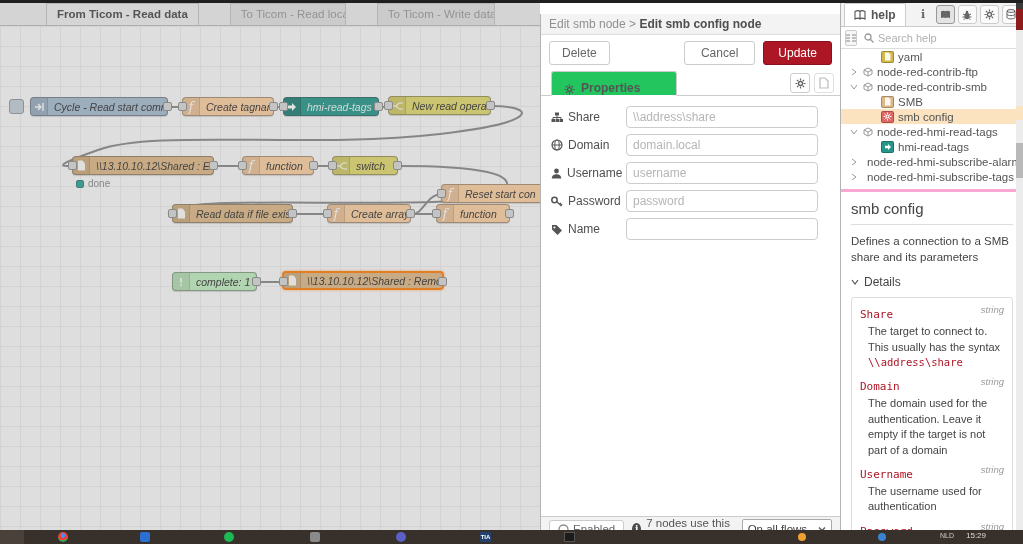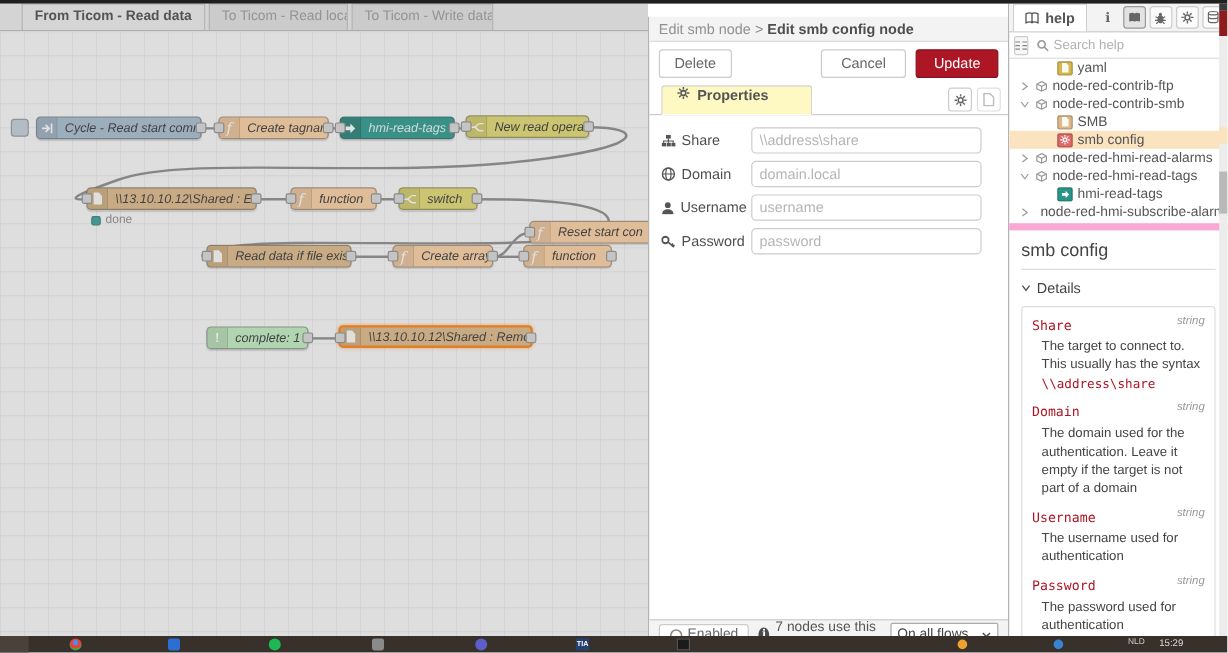--- a/index.html
+++ b/index.html
@@ -3,21 +3,21 @@
 <meta charset="utf-8">
 <style>
   * { margin:0; padding:0; box-sizing:border-box; }
   body { font-family:"Liberation Sans", sans-serif; width:1023px; height:544px; overflow:hidden; background:#fff; }
   .screen { position:relative; width:1023px; height:544px; background:#fff; overflow:hidden; }
   .top-strip { position:absolute; top:0; left:0; width:1023px; height:3px; background:#1f1f1f; z-index:60; }
 
   
   .workspace { position:absolute; top:3px; left:0; width:540px; height:527px; overflow:hidden; }
   .tabbar { height:23px; background:#ededed; border-bottom:1px solid #bdbdbd; display:flex; align-items:flex-end; padding-left:18px; }
-  .tab { height:22px; line-height:21px; padding:0 10px; font-size:11.5px; color:#9a9a9a; background:#e2e2e2; border:1px solid #c6c6c6; border-bottom:none; margin-right:3px; white-space:nowrap; overflow:hidden; }
+  .tab { height:22px; line-height:21px; padding:0 10px; font-size:11.5px; color:#9a9a9a; background:#e2e2e2; border:1px solid #c6c6c6; border-bottom:none; margin-right:3px; white-space:nowrap; overflow:hidden;margin-left:28px; }
   .tab.active { background:#efefef; color:#4a4a4a; font-weight:bold; }
   .tab.t2 { max-width:116px; }
   .tab.t3 { max-width:118px; }
   .canvas { position:relative; height:504px; background:#fafafa;
     background-image:linear-gradient(#ececec 1px, transparent 1px), linear-gradient(90deg, #ececec 1px, transparent 1px);
     background-size:20px 20px; overflow:hidden; }
   .shade { position:absolute; inset:0; background:rgba(125,125,125,0.22); z-index:40; pointer-events:none; }
   .wires { position:absolute; left:0; top:0; z-index:1; }
   .node { position:absolute; height:19px; display:flex; align-items:center; border:1px solid rgba(50,50,50,0.42); border-radius:4px; font-size:10.5px; font-style:italic; color:#333; z-index:5; box-shadow:0 1px 1px rgba(0,0,0,0.15); }
   .node .icon-area { width:17px; align-self:stretch; background:rgba(0,0,0,0.08); border-right:1px solid rgba(0,0,0,0.12); display:flex; align-items:center; justify-content:center; color:#fff; border-radius:3px 0 0 3px; flex:0 0 17px; }
@@ -40,21 +40,21 @@
   
   .tray { position:absolute; top:14px; left:540px; width:300px; height:527px; background:#fff; border-left:1px solid #b3b3b3; z-index:45; }
   .breadcrumb { height:21px; line-height:20px; background:#f3f3f3; border-bottom:1px solid #ddd; font-size:12px; color:#909090; padding:0 8px; white-space:nowrap; overflow:hidden; }
   .breadcrumb b { color:#4f4f4f; }
   .btnrow { display:flex; align-items:center; padding:6px 8px 6px 8px; }
   .btn { font-size:12px; height:24px; padding:0 12px; border:1px solid #ccc; border-radius:3px; background:#fff; color:#666; cursor:pointer; }
   .btn.delete { margin-right:auto; }
   .btn.cancel { margin-left:8px; padding:0 16px; }
   .btn.update { margin-left:8px; background:#AD1625; border-color:#8a1220; color:#fff; padding:0 14px; }
   .ptabs { position:relative; height:25px; border-bottom:1px solid #ccc; padding-left:10px; display:flex; align-items:flex-end; }
-  .ptab { height:25px; display:flex; align-items:flex-start; gap:6px; background:#fef9c3; border:1px solid #ccc; border-bottom:1px solid #fff; border-radius:3px 3px 0 0; padding:0 36px 0 12px; font-size:12px; font-weight:bold; color:#555; margin-bottom:-1px; }
+  .ptab { height:25px; display:flex; align-items:flex-end; gap:6px; background:#22c55e; border:1px solid #ccc; border-bottom:1px solid #fff; border-radius:3px 3px 0 0; padding:0 36px 0 12px; font-size:12px; font-weight:bold; color:#555; margin-bottom:-1px; }
   .mini-btns { position:absolute; right:6px; top:2px; display:flex; gap:4px; }
   .mini-btn { width:20px; height:20px; border:1px solid #ccc; border-radius:3px; background:#fff; display:flex; align-items:center; justify-content:center; color:#666; font-size:11px; }
   .mini-btn.lite { border-color:#e0e0e0; color:#bbb; }
   .form { padding:10px 10px 0 10px; }
   .frow { display:flex; align-items:center; margin-bottom:6px; height:22px; }
   .flabel { width:75px; font-size:12px; color:#4f4f4f; display:flex; align-items:center; gap:5px; flex:0 0 75px; }
   .finput { width:192px; height:22px; border:1px solid #ccc; border-radius:4px; font-size:12px; padding:0 6px; color:#444; font-family:"Liberation Sans",sans-serif; }
   .finput::placeholder { color:#b5b5b5; }
   .tray-footer { position:absolute; bottom:0; left:0; width:100%; height:25px; background:#f3f3f3; border-top:1px solid #ccc; display:flex; align-items:center; padding:0 8px; gap:8px; font-size:11.5px; color:#555; }
   .enbtn { height:19px; border:1px solid #ccc; border-radius:3px; background:#fff; padding:0 8px; display:flex; align-items:center; gap:4px; color:#666; font-size:11.5px; }
@@ -67,21 +67,21 @@
   .sb-tab { height:23px; margin-top:1px; align-self:flex-end; background:#fff; border:1px solid #ccc; border-bottom:none; border-radius:2px 2px 0 0; display:flex; align-items:center; gap:5px; padding:0 9px; font-size:12px; font-weight:bold; color:#555;text-align:right; }
   .tool-btns { display:flex; gap:3px; margin-left:8px; align-items:center; }
   .tool-btn { width:19px; height:19px; border:1px solid #ccc; border-radius:3px; background:#fbfbfb; display:flex; align-items:center; justify-content:center; color:#666; }
   .tool-btn.flat { border-color:transparent; background:transparent; }
   .tool-btn.pressed { background:#e3e3e3; border-color:#999; }
   .searchrow { height:22px; border-bottom:1px solid #ddd; display:flex; align-items:center; padding:0 4px; gap:5px; }
   .listbtn { width:17px; height:16px; border:1px solid #ccc; border-radius:2px; background:#f7f7f7; display:flex; align-items:center; justify-content:center; }
   .searchbox { flex:1; display:flex; align-items:center; gap:4px; height:18px; font-size:11px; color:#aaa; padding-left:16px; }
   .searchbox input { border:none; outline:none; flex:1; font-size:11px; color:#555; font-family:"Liberation Sans",sans-serif; background:transparent; }
   .searchbox input::placeholder { color:#b0b0b0; }
-  .tree { position:relative; height:143px; overflow:hidden; font-size:11.5px; color:#555; border-bottom:6px solid #f9a8d4; }
+  .tree { position:relative; height:143px; overflow:hidden; font-size:11.5px; color:#555; border-bottom:3px solid #f9a8d4; }
   .trow { height:15px; display:flex; align-items:center; gap:4px; padding-right:10px; white-space:nowrap; }
   .trow.sel { background:#fbe3c0; }
   .tcaret { width:10px; display:inline-flex; justify-content:center; flex:0 0 10px; }
   .nicon { width:13px; height:12px; border-radius:2px; display:inline-flex; align-items:center; justify-content:center; flex:0 0 13px; border:1px solid rgba(0,0,0,0.25); }
   .nicon.yaml { background:#d4b84a; }
   .nicon.tan { background:#deb887; }
   .nicon.red { background:#e06767; }
   .nicon.teal { background:#26968a; }
   .tree-scroll { position:absolute; right:1px; top:0; width:6px; height:143px; background:#f2f2f2; }
   .tree-thumb { position:absolute; right:0; width:6px; background:#b9b9b9; border-radius:3px; }
@@ -334,20 +334,30 @@
       <div class="frow">
         <span class="flabel">
           <svg width="12" height="11">
               <circle cx="3.5" cy="4" r="2.7" fill="none" stroke="#555" stroke-width="1.5"></circle>
               <path d="M5.8 5.8 L10.5 10 M8.5 8.3 l1.5 -1.3 M9.8 9.4 l1.3 -1.1" stroke="#555" stroke-width="1.3" fill="none"></path>
             </svg>
           <span>Password</span>
         </span>
         <input class="finput" type="password" placeholder="password" style="">
       </div>
+      <div class="frow">
+        <span class="flabel">
+          <svg width="12" height="11">
+              <path d="M1 1 h4.5 L11 6.5 L6.5 11 L1 5.5 z" fill="#555"></path>
+              <circle cx="3.4" cy="3.4" r="1" fill="#fff"></circle>
+            </svg>
+          <span>Name</span>
+        </span>
+        <input class="finput" placeholder="" style="">
+      </div>
     </div>
 
     <div class="tray-footer">
       <span class="enbtn">
         <svg width="11" height="11">
             <circle cx="5.5" cy="5.5" r="4.5" fill="none" stroke="#888" stroke-width="1.3"></circle>
           </svg>
         <span>Enabled</span>
       </span>
       <span style="display:flex;align-items:center;gap:5px;">
@@ -461,31 +471,20 @@
         <span class="nicon red">
             <svg width="9" height="9">
               <circle cx="4.5" cy="4.5" r="1.5" fill="none" stroke="#fff" stroke-width="1.2"></circle>
               <path d="M4.5 0.5 v1.5 M4.5 7 v1.5 M0.5 4.5 h1.5 M7 4.5 h1.5 M1.7 1.7 l1 1 M7.3 1.7 l-1 1 M1.7 7.3 l1 -1 M7.3 7.3 l-1 -1" stroke="#fff"></path>
             </svg>
           </span>
         <span>smb config</span>
       </div>
       <div class="trow" style="padding-left:8px;">
         <span class="tcaret">
-            <svg width="6" height="8">
-              <path d="M1 1 L5 4 L1 7" stroke="#999" fill="none"></path>
-            </svg>
-          </span>
-        <svg width="10" height="10">
-            <path d="M5 1 L9 3 v4 L5 9 L1 7 V3 z M1 3 L5 5 L9 3 M5 5 v4" stroke="#999" fill="none"></path>
-          </svg>
-        <span>node-red-hmi-read-alarms</span>
-      </div>
-      <div class="trow" style="padding-left:8px;">
-        <span class="tcaret">
             <svg width="8" height="6">
               <path d="M1 1 L4 5 L7 1" stroke="#999" fill="none"></path>
             </svg>
           </span>
         <svg width="10" height="10">
             <path d="M5 1 L9 3 v4 L5 9 L1 7 V3 z M1 3 L5 5 L9 3 M5 5 v4" stroke="#999" fill="none"></path>
           </svg>
         <span>node-red-hmi-read-tags</span>
       </div>
       <div class="trow" style="padding-left:40px;">
@@ -518,20 +517,21 @@
           </svg>
         <span>node-red-hmi-subscribe-tags</span>
       </div>
       <div class="tree-scroll">
           <div class="tree-thumb" style="top:93px;height:35px;"></div>
         </div>
     </div>
 
     <div class="help-body">
       <div class="help-title">smb config</div>
+      <div class="help-summary">Defines a connection to a SMB share and its parameters</div>
       <div class="details-toggle">
         <svg width="8" height="6">
             <path d="M1 1 L4 5 L7 1" stroke="#555" fill="none" stroke-width="1.2"></path>
           </svg>
         <span>Details</span>
       </div>
       <div class="prop-box">
         <div>
           <span class="prop-type">string</span>
           <span class="prop-name">Share</span>

